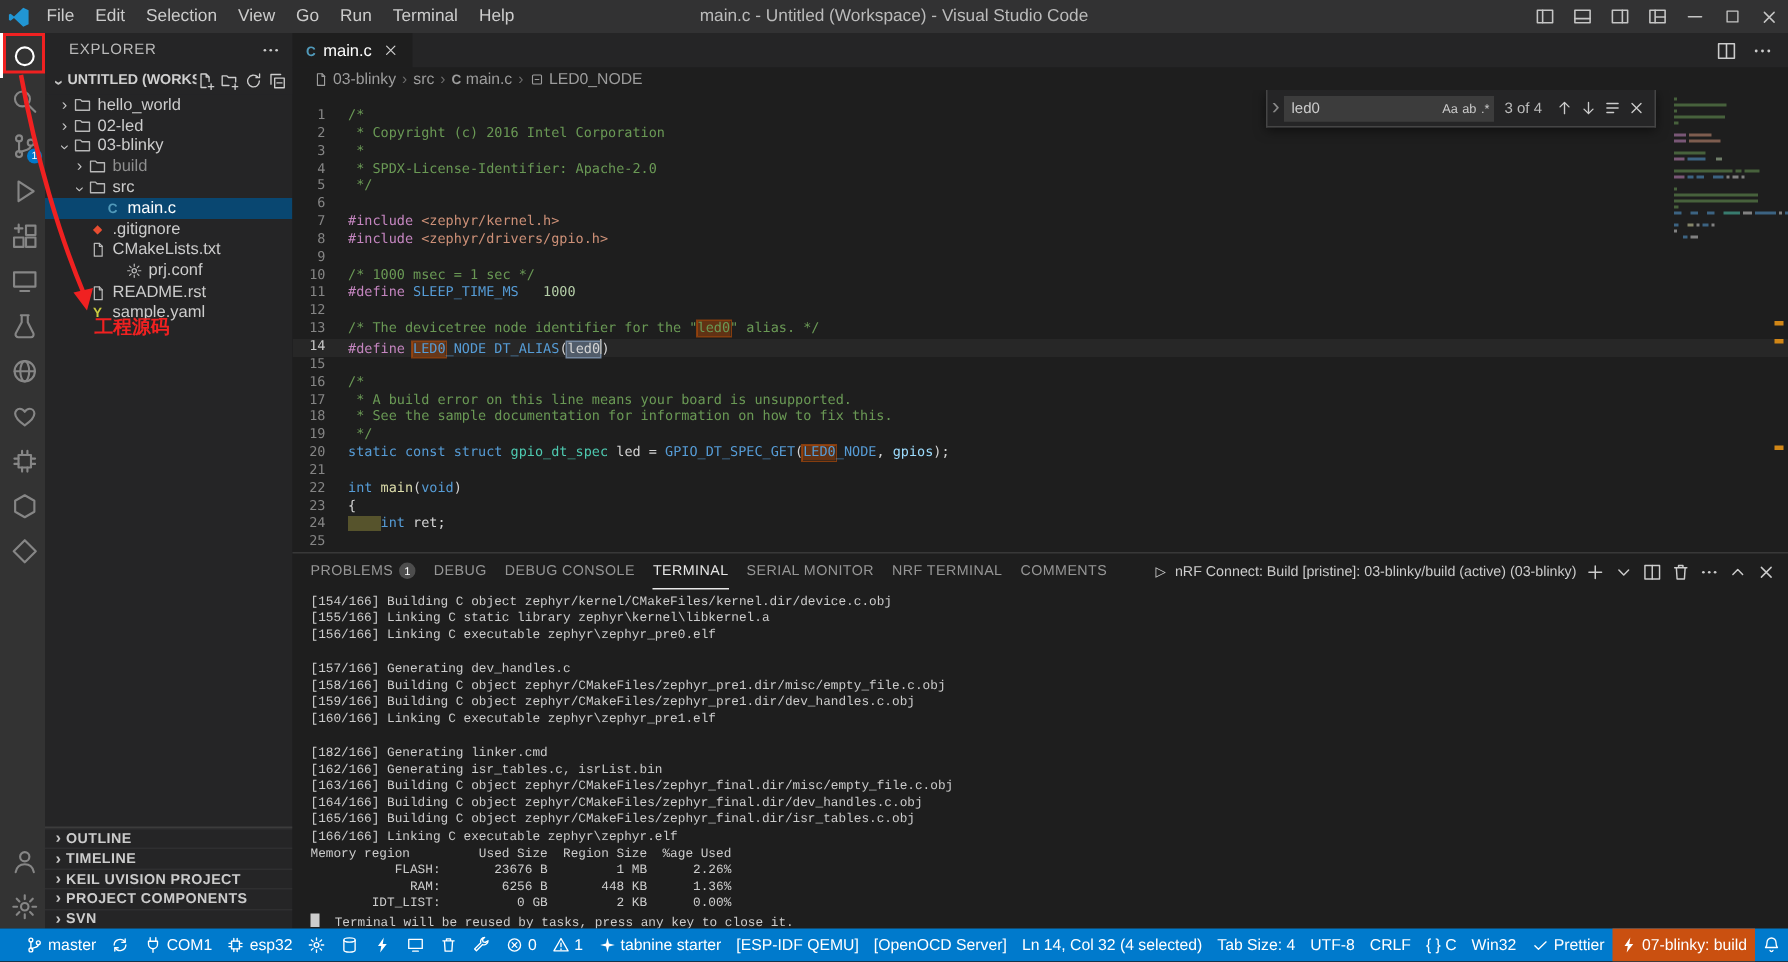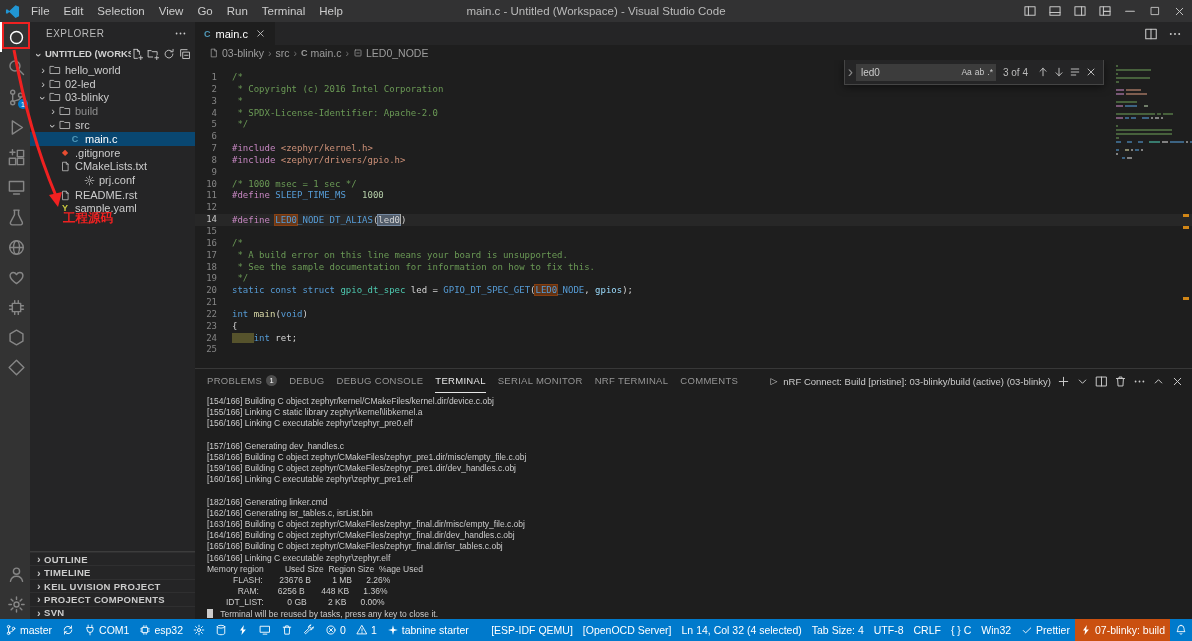--- a/index.html
+++ b/index.html
@@ -82,25 +82,25 @@
   .panel{height:251px;border-top:1px solid #383838;display:flex;flex-direction:column;background:#1e1e1e}
   .panel-head{height:24px;display:flex;align-items:center;padding:0 8px 0 12px;flex:none}
   .ptabs{display:flex;gap:12px;height:100%;align-items:center}
   .ptab{font-size:9.5px;letter-spacing:.3px;color:#969696;height:100%;display:flex;align-items:center;gap:4px;border-bottom:1px solid transparent;cursor:pointer;white-space:nowrap}
   .ptab.active{color:#e7e7e7;border-bottom-color:#e7e7e7}
   .ptab-badge{background:#4d4d4d;color:#ffffff;font-size:7.5px;min-width:11px;height:11px;border-radius:50%;display:flex;align-items:center;justify-content:center}
   .pright{margin-left:auto;display:flex;align-items:center;gap:6px;color:#cccccc}
   .task-icon{font-size:9px;color:#cccccc}
   .pterm-title{font-size:9.5px;white-space:nowrap;color:#cccccc}
   .picon{display:flex;color:#cccccc}
-  .term{flex:1;padding:3px 0 0 12px;font-family:Liberation Sans, sans-serif;font-size:8.5px;color:#cccccc;overflow:hidden}
+  .term{flex:1;padding:3px 0 0 12px;font-family:Liberation Mono, monospace;font-size:8.5px;color:#cccccc;overflow:hidden}
   .tline{height:11.2px;line-height:11.2px;white-space:pre}
   .tcursor{display:inline-block;width:6px;height:9px;background:#cccccc;margin-right:5px;vertical-align:-1px}
   
-  .statusbar{position:absolute;bottom:0;left:0;right:0;height:22px;background:#007acc;display:flex;align-items:center;color:#ffffff;font-size:10.5px;padding:0 0;z-index:5}
+  .statusbar{position:absolute;bottom:0;left:0;right:0;height:22px;background:#007acc;display:flex;align-items:center;color:#ffffff;font-size:10.5px;padding:0 12px;z-index:5}
   .sb-left,.sb-right{display:flex;align-items:center;height:100%}
   .sb-right{margin-left:auto}
   .sb-item{display:flex;align-items:center;gap:3px;padding:0 5px;height:100%;white-space:nowrap;cursor:pointer}
   .sb-build{background:#ca5010}
   
   .annotation{position:absolute;left:0;top:0;pointer-events:none;z-index:40}
 </style>
 </head>
 <body>
 
@@ -507,20 +507,24 @@
             <span class="ctext"><span class="cm">/* 1000 msec = 1 sec */</span></span>
           </div>
           <div class="code-line">
             <span class="ln">11</span>
             <span class="ctext"><span class="pp">#define </span><span class="mac">SLEEP_TIME_MS</span><span class="pl">   </span><span class="num">1000</span></span>
           </div>
           <div class="code-line">
             <span class="ln">12</span>
             <span class="ctext"></span>
           </div>
+          <div class="code-line">
+            <span class="ln">13</span>
+            <span class="ctext"><span class="cm">/* The devicetree node identifier for the "</span><span class="cm match">led0</span><span class="cm">" alias. */</span></span>
+          </div>
           <div class="code-line current">
             <span class="ln">14</span>
             <span class="ctext"><span class="pp">#define </span><span class="mac match">LED0</span><span class="mac">_NODE</span><span class="pl"> </span><span class="mac">DT_ALIAS</span><span class="pl">(</span><span class="pl cursel">led0</span><span class="caret"></span><span class="pl">)</span></span>
           </div>
           <div class="code-line">
             <span class="ln">15</span>
             <span class="ctext"></span>
           </div>
           <div class="code-line">
             <span class="ln">16</span>

